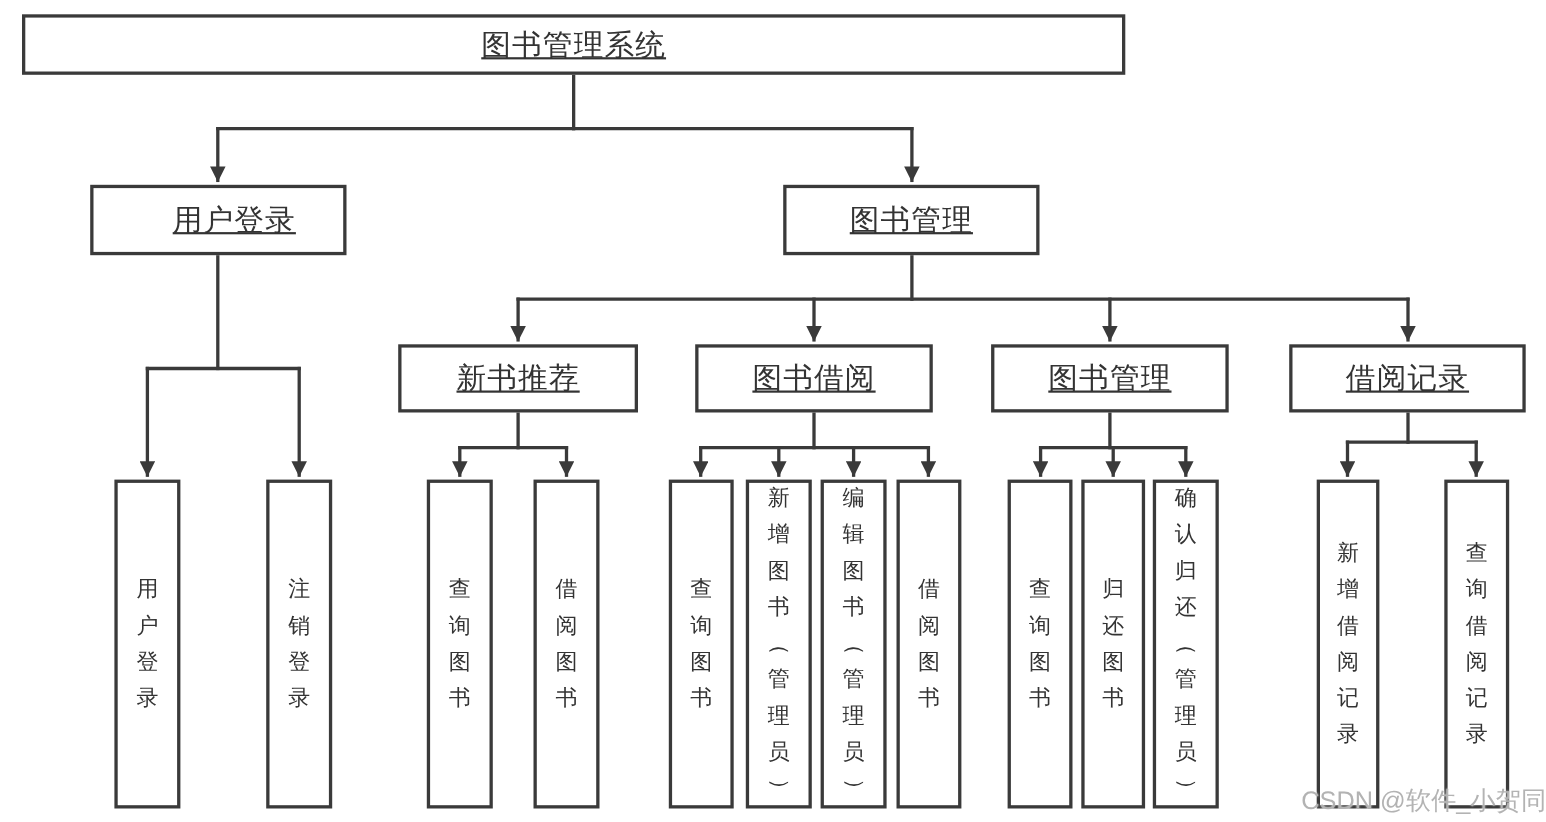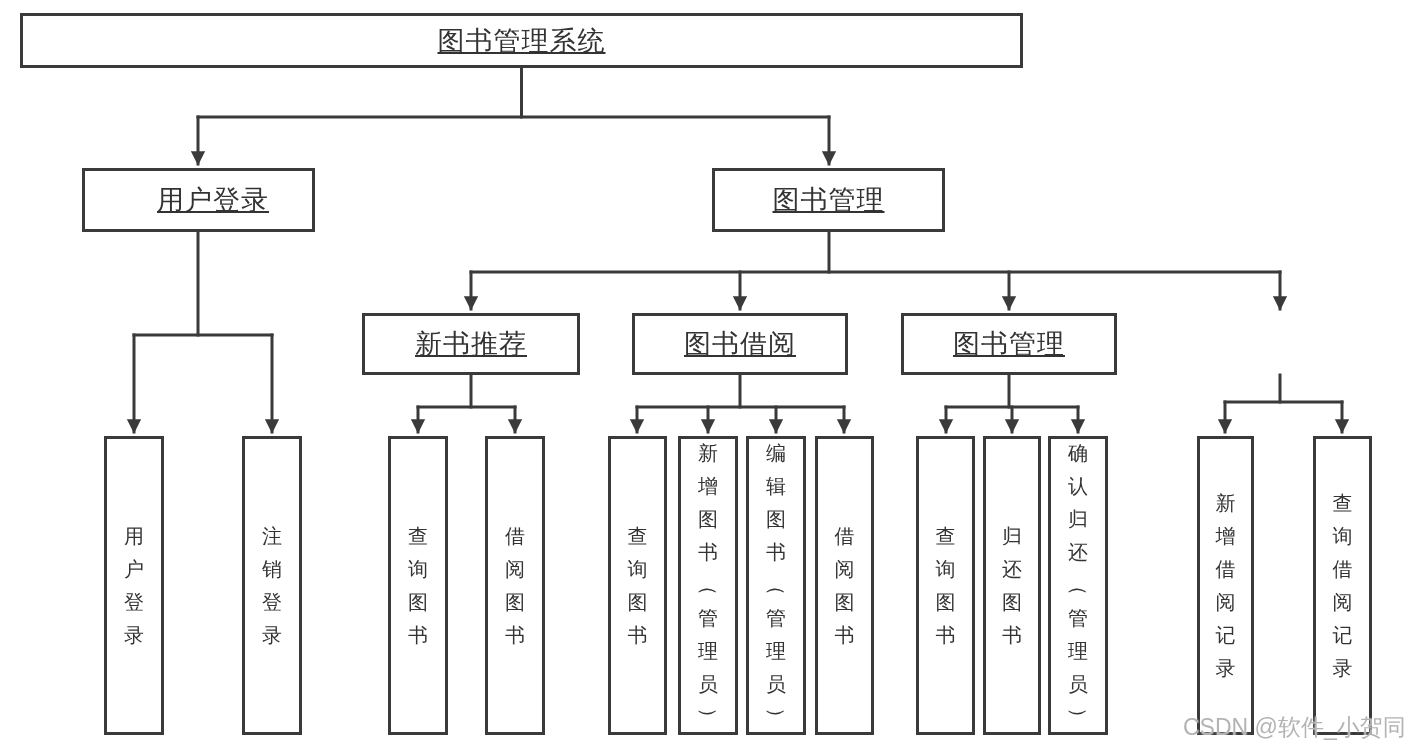--- a/index.html
+++ b/index.html
@@ -123,20 +123,21 @@
   </svg>
 
   <div class="box hbox" style="left:20px; top:13px; width:1003px; height:55px;">图书管理系统</div>
 
   <div class="box hbox" style="left:82px; top:168px; width:233px; height:64px;padding-left:29px;">用户登录</div>
   <div class="box hbox" style="left:712px; top:168px; width:233px; height:64px;">图书管理</div>
 
   <div class="box hbox" style="left:632px; top:313px; width:216px; height:62px;">图书借阅</div>
   <div class="box hbox" style="left:362px; top:313px; width:218px; height:62px;">新书推荐</div>
   <div class="box hbox" style="left:901px; top:313px; width:216px; height:62px;">图书管理</div>
+  <div class="box hbox" style="left:1172px; top:313px; width:215px; height:62px;">借阅记录</div>
 
   <div class="box vbox" style="left:104px; width:60px;">
     <div class="vtext">
         <span>用</span>
         <span>户</span>
         <span>登</span>
         <span>录</span>
       </div>
   </div>
   <div class="box vbox" style="left:242px; width:60px;">

